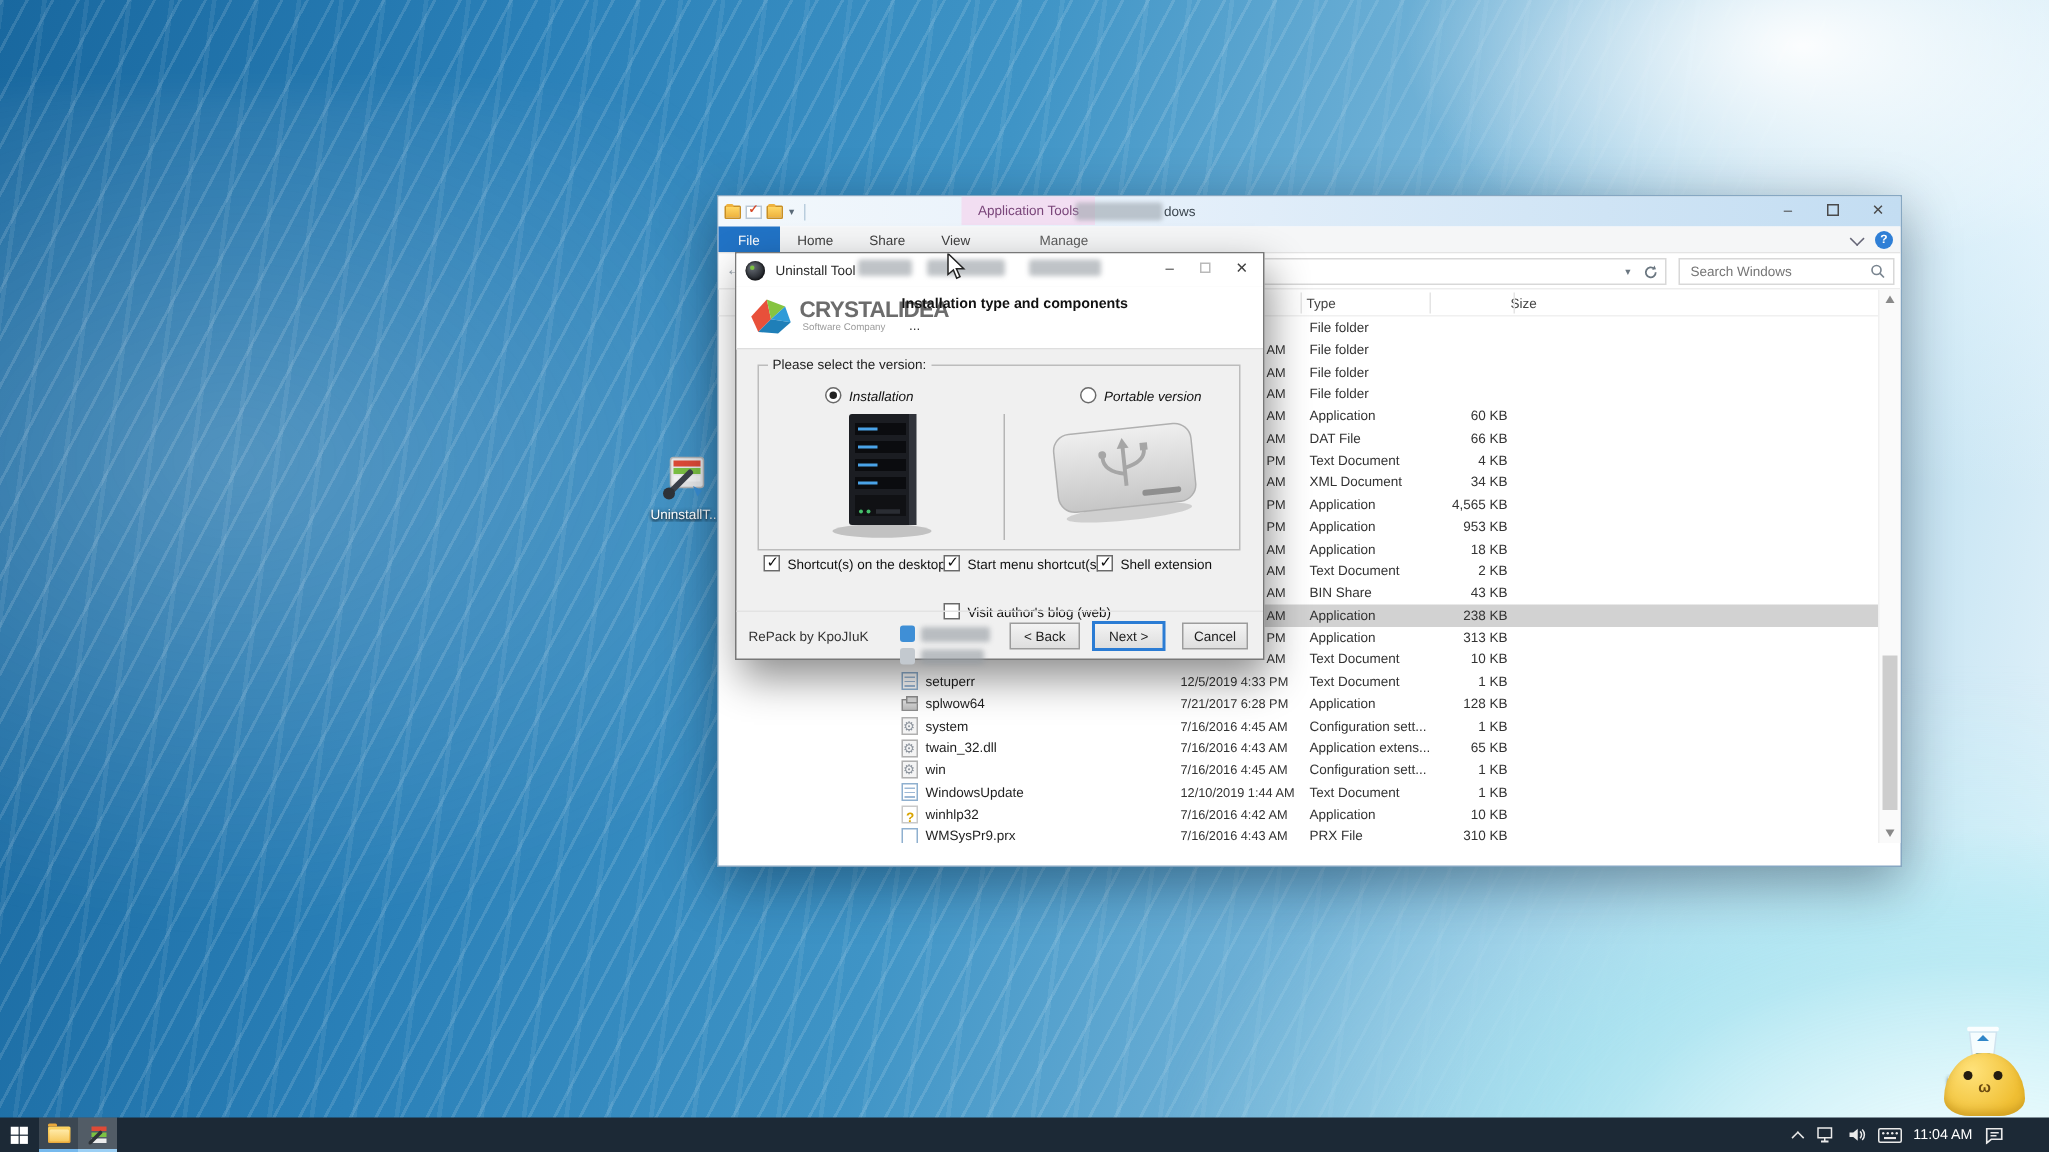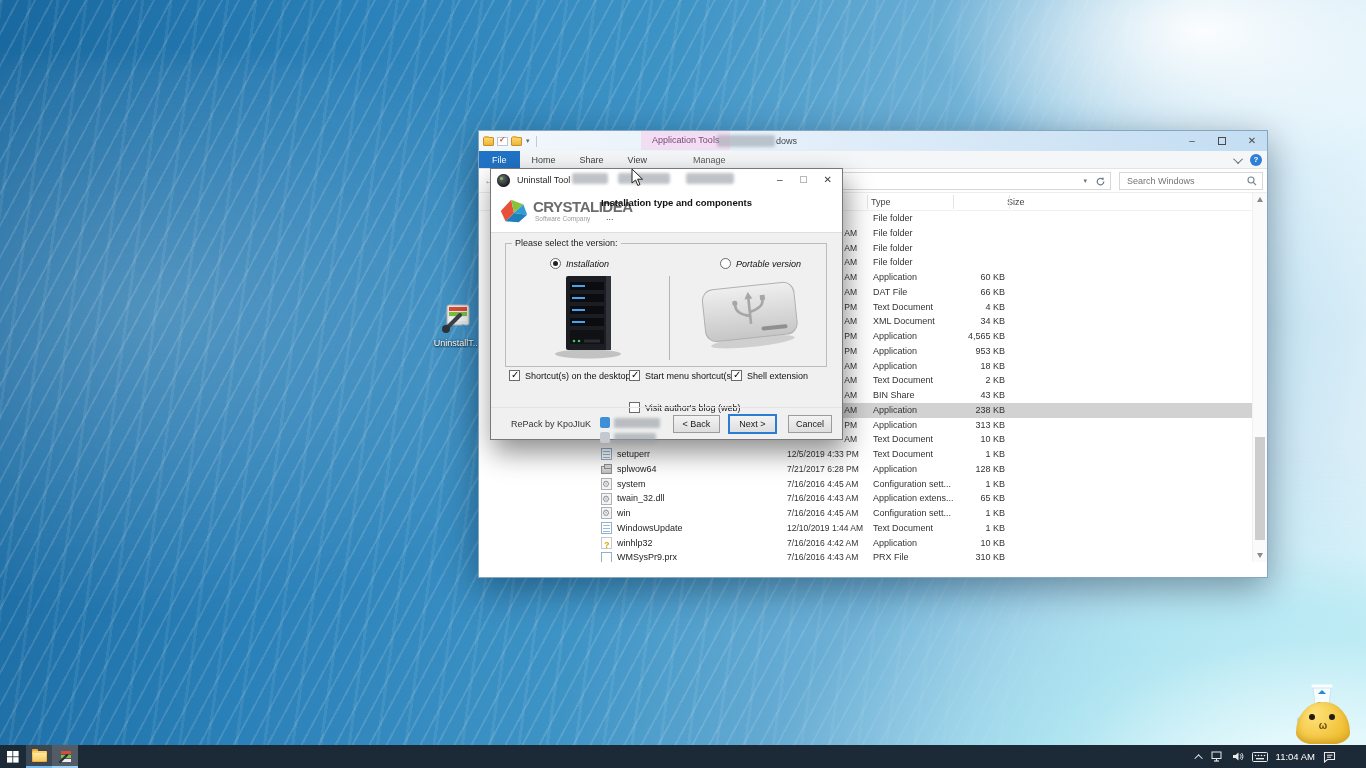--- a/index.html
+++ b/index.html
@@ -148,21 +148,21 @@
   .radio{width:11px;height:11px;border:1px solid #6a6a6a;border-radius:50%;background:#fff;position:relative;flex:none;}
   .radio.on::after{content:"";position:absolute;left:2px;top:2px;width:5px;height:5px;border-radius:50%;background:#222;}
   .ropt{position:absolute;display:flex;align-items:center;gap:5px;color:#111;font-style:italic;}
   .ropt.install{left:44px;top:14px;} .ropt.portable{left:214px;top:14px;}
 
   .cb{width:11px;height:11px;border:1px solid #6a6a6a;background:#fff;position:relative;flex:none;}
   .cb.on::after{content:"✓";position:absolute;left:1px;top:-2px;font-size:10px;color:#0a0a0a;}
   .cbopt{position:absolute;display:flex;align-items:center;gap:5px;color:#111;}
 
   .dfooter{position:absolute;left:0;right:0;bottom:0;height:32px;border-top:1px solid #e3e3e3;}
-  .repack{position:absolute;left:8px;top:11px;color:#333;margin-left:12px;}
+  .repack{position:absolute;left:8px;top:11px;color:#333;}
   .btn{position:absolute;height:18px;top:7px;background:linear-gradient(#f3f3f3,#dedede);
     border:1px solid #9c9c9c;text-align:center;line-height:16px;color:#1a1a1a;font-size:9px;}
   .btn.back{left:182px;width:47px;}
   .btn.next{left:237px;top:6px;width:49px;height:20px;line-height:17px;border:2px solid #2b7cd4;}
   .btn.cancel{left:297px;width:44px;}
 
   
   .pill{position:absolute;background:rgba(148,155,162,.6);filter:blur(1.6px);border-radius:2px;z-index:30;}
   .censor-ico{position:absolute;width:10px;height:11px;border-radius:2px;z-index:30;}
   .censor-ico.blue{background:#3f8fd6;}

